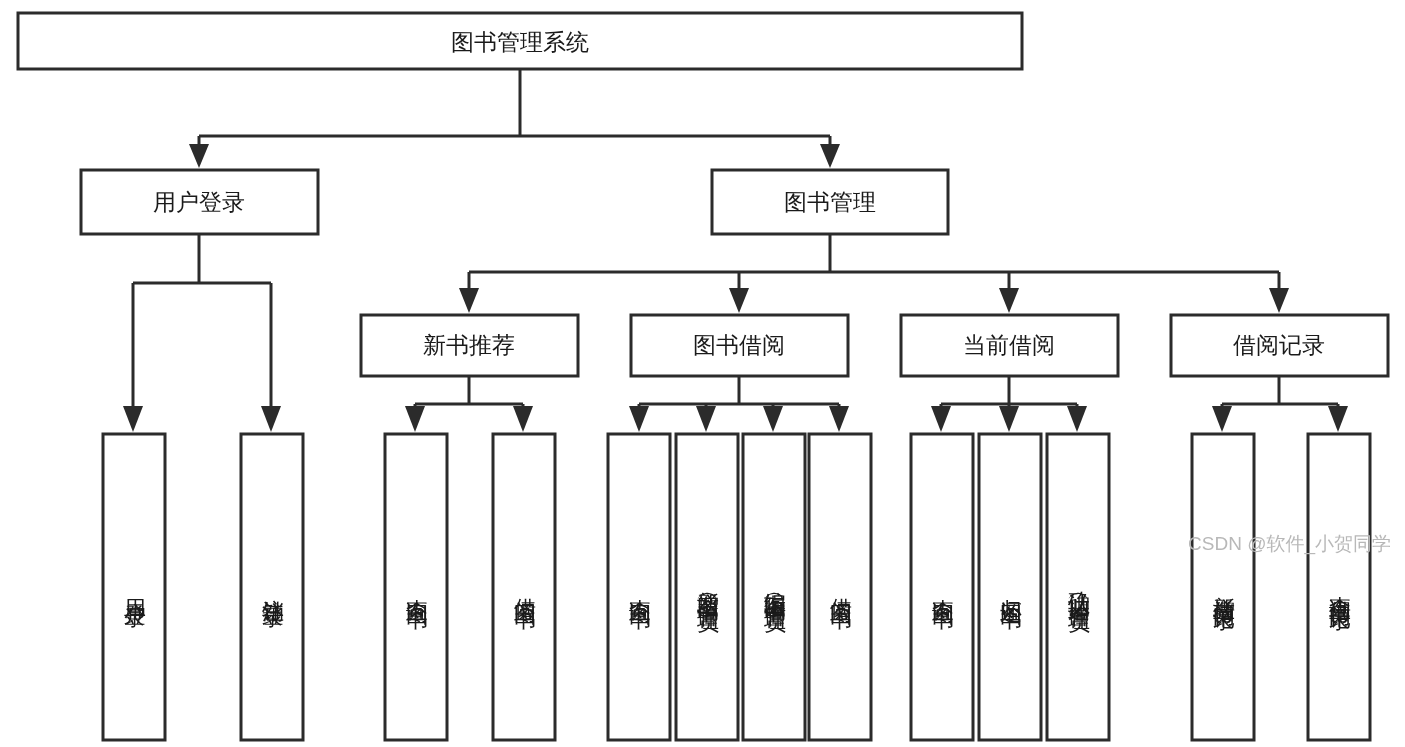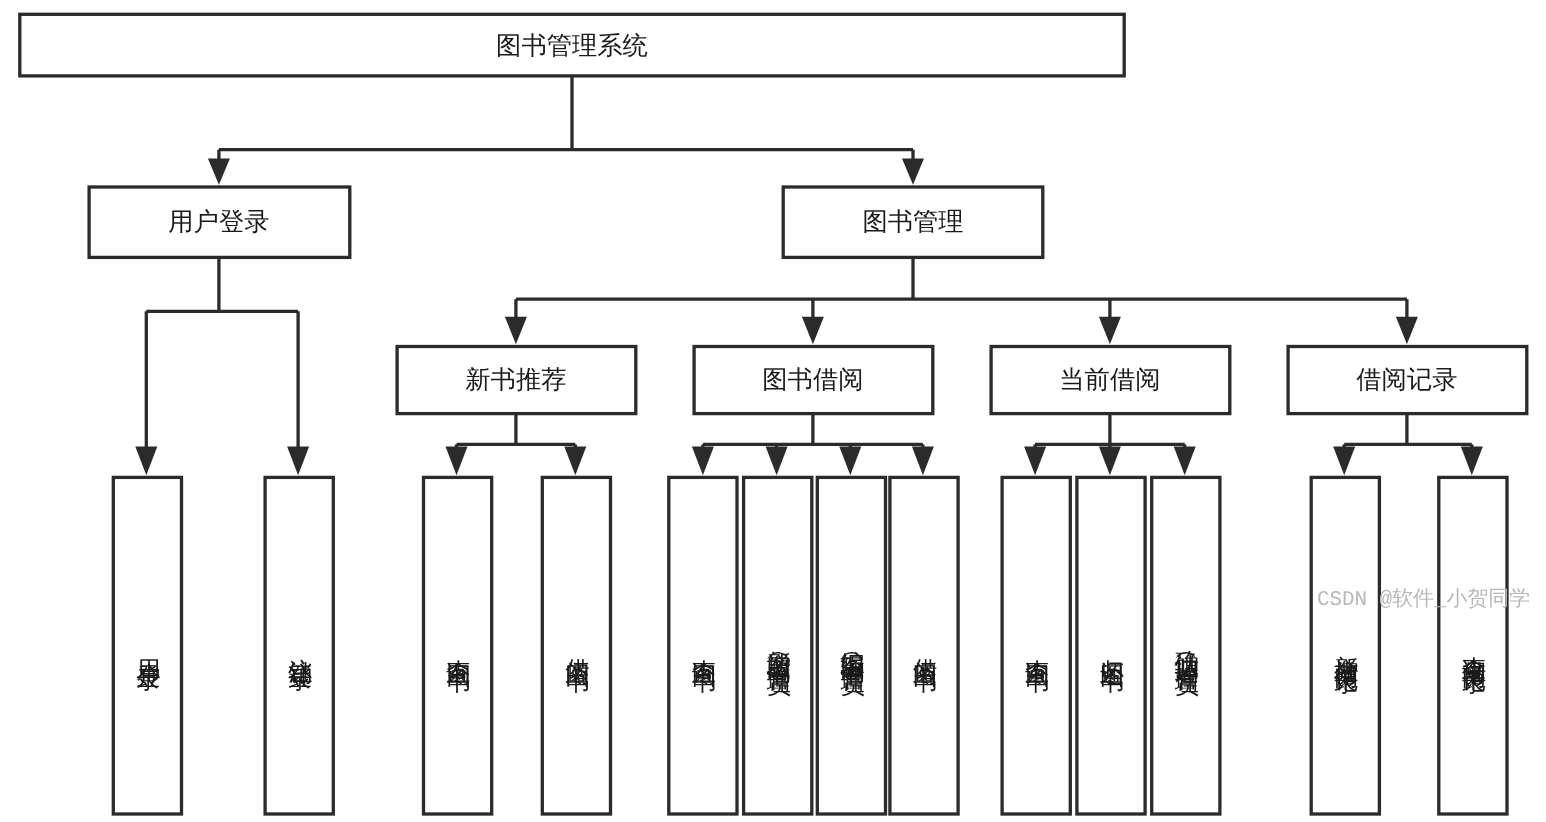--- a/index.html
+++ b/index.html
@@ -52,21 +52,21 @@
     stroke-width: 3;
     fill: none;
   }
   .arrow-head {
     fill: #2b2b2b;
   }
   .watermark {
     position: absolute;
     right: 14px;
     bottom: 6px;
-    font-family: Liberation Mono, monospace;
+    font-family: Liberation Sans, sans-serif;
     font-size: 19px;
     color: #b8b8b8;
     white-space: nowrap;
     pointer-events: none;
   }
 </style>
 </head>
 <body>
 
 <div id="diagram-root">

